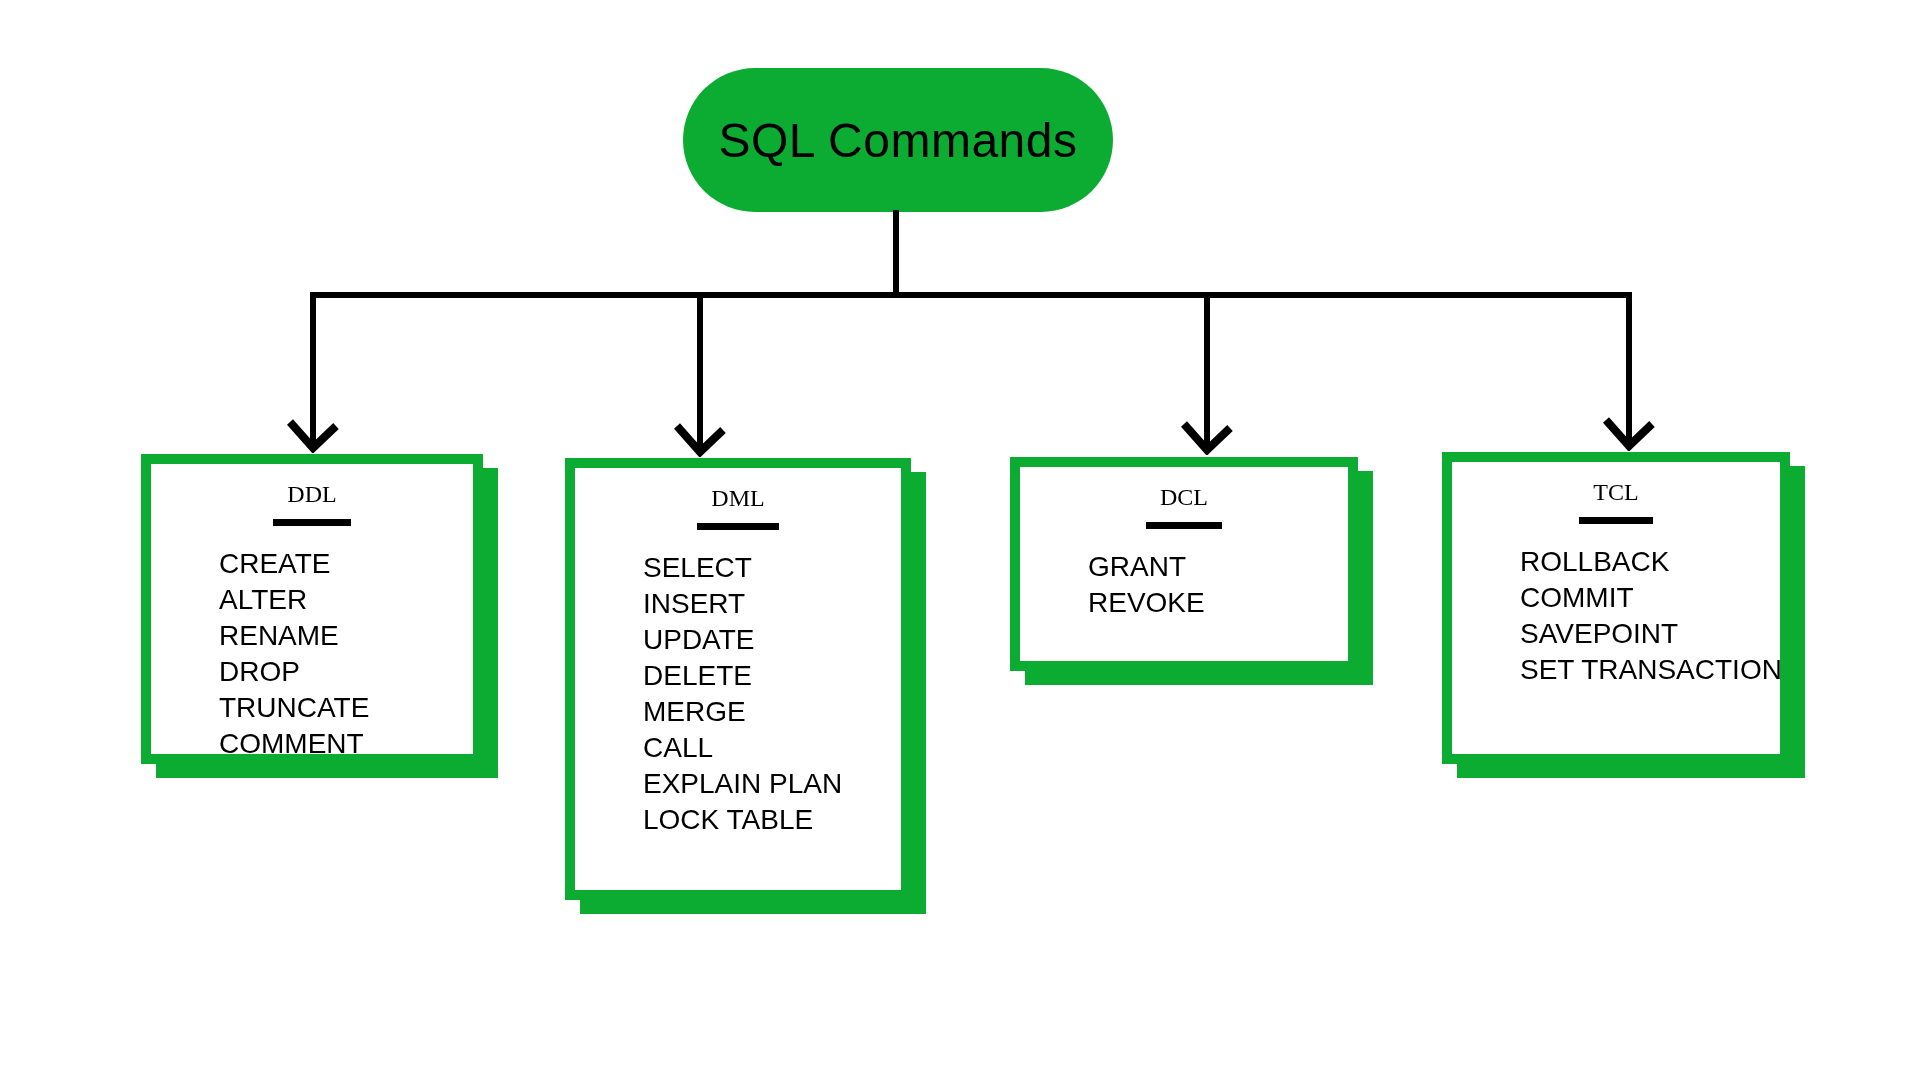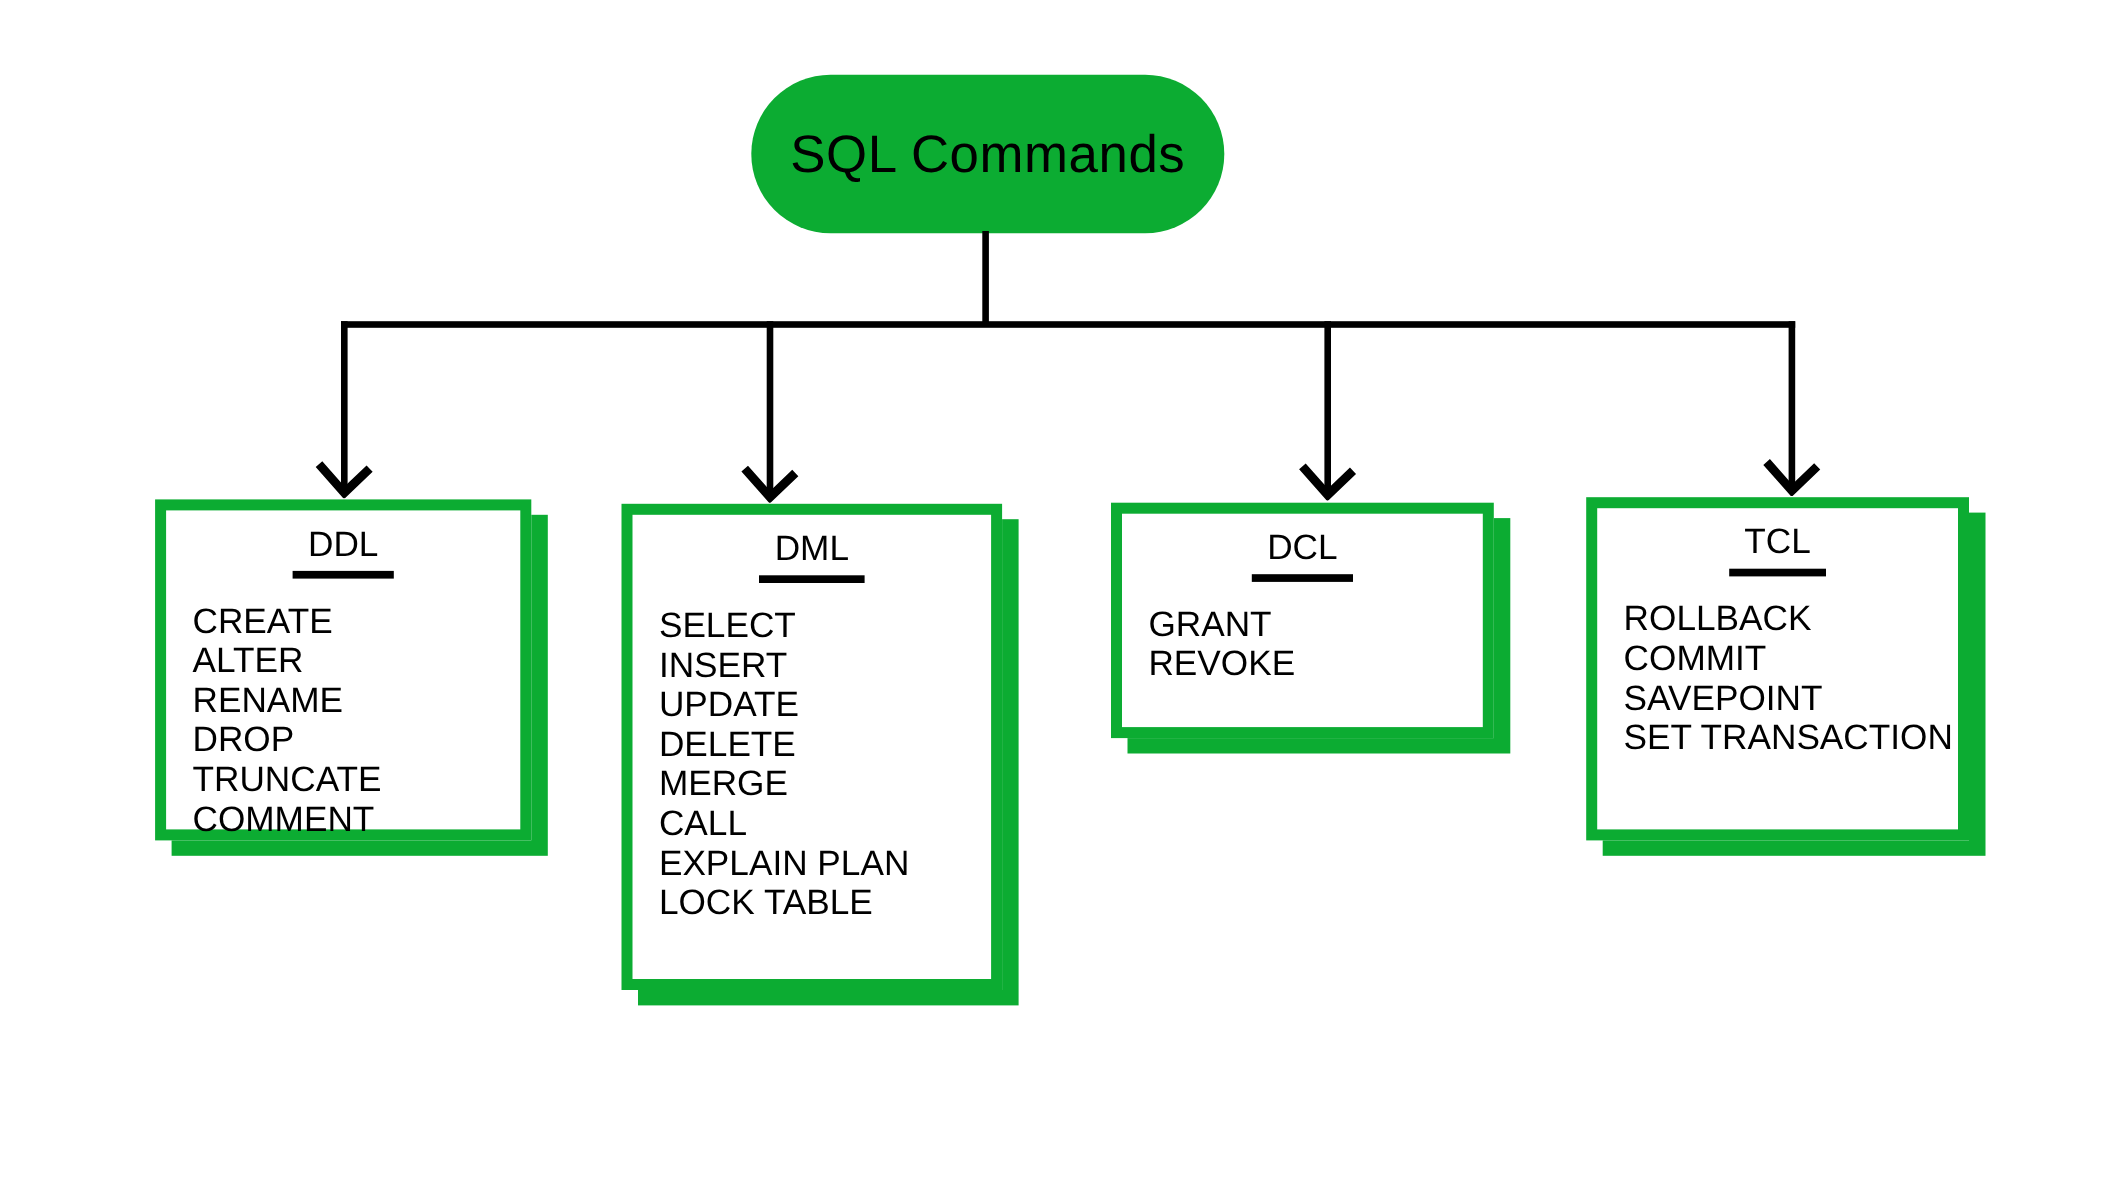--- a/index.html
+++ b/index.html
@@ -44,26 +44,26 @@
   }
   .box-ddl{left:141px;top:454px;width:342px;height:310px;}
   .box-dml{left:565px;top:458px;width:346px;height:442px;}
   .box-dcl{left:1010px;top:457px;width:348px;height:214px;}
   .box-tcl{left:1442px;top:452px;width:348px;height:312px;}
 
   .cat-title{
     margin-top:10px;text-align:center;
   }
   .cat-title span{
-    display:inline-block;font-size:32px;line-height:40px;
-    border-bottom:7px solid var(--ink);padding:0 14px 5px 14px;
+    display:inline-block;font-size:24px;line-height:40px;
+    border-bottom:7px solid var(--ink);padding:0 14px 5px 14px;font-family:Liberation Serif, serif;
   }
   .cat-items{
     margin-top:20px;padding-left:24px;
-    font-size:32px;line-height:36px;white-space:nowrap;
+    font-size:28px;line-height:36px;white-space:nowrap;margin-left:44px;
   }
 </style>
 </head>
 <body>
 
 <div class="canvas">
 
   <div class="root-pill">
     <span class="root-label">SQL Commands</span>
   </div>

